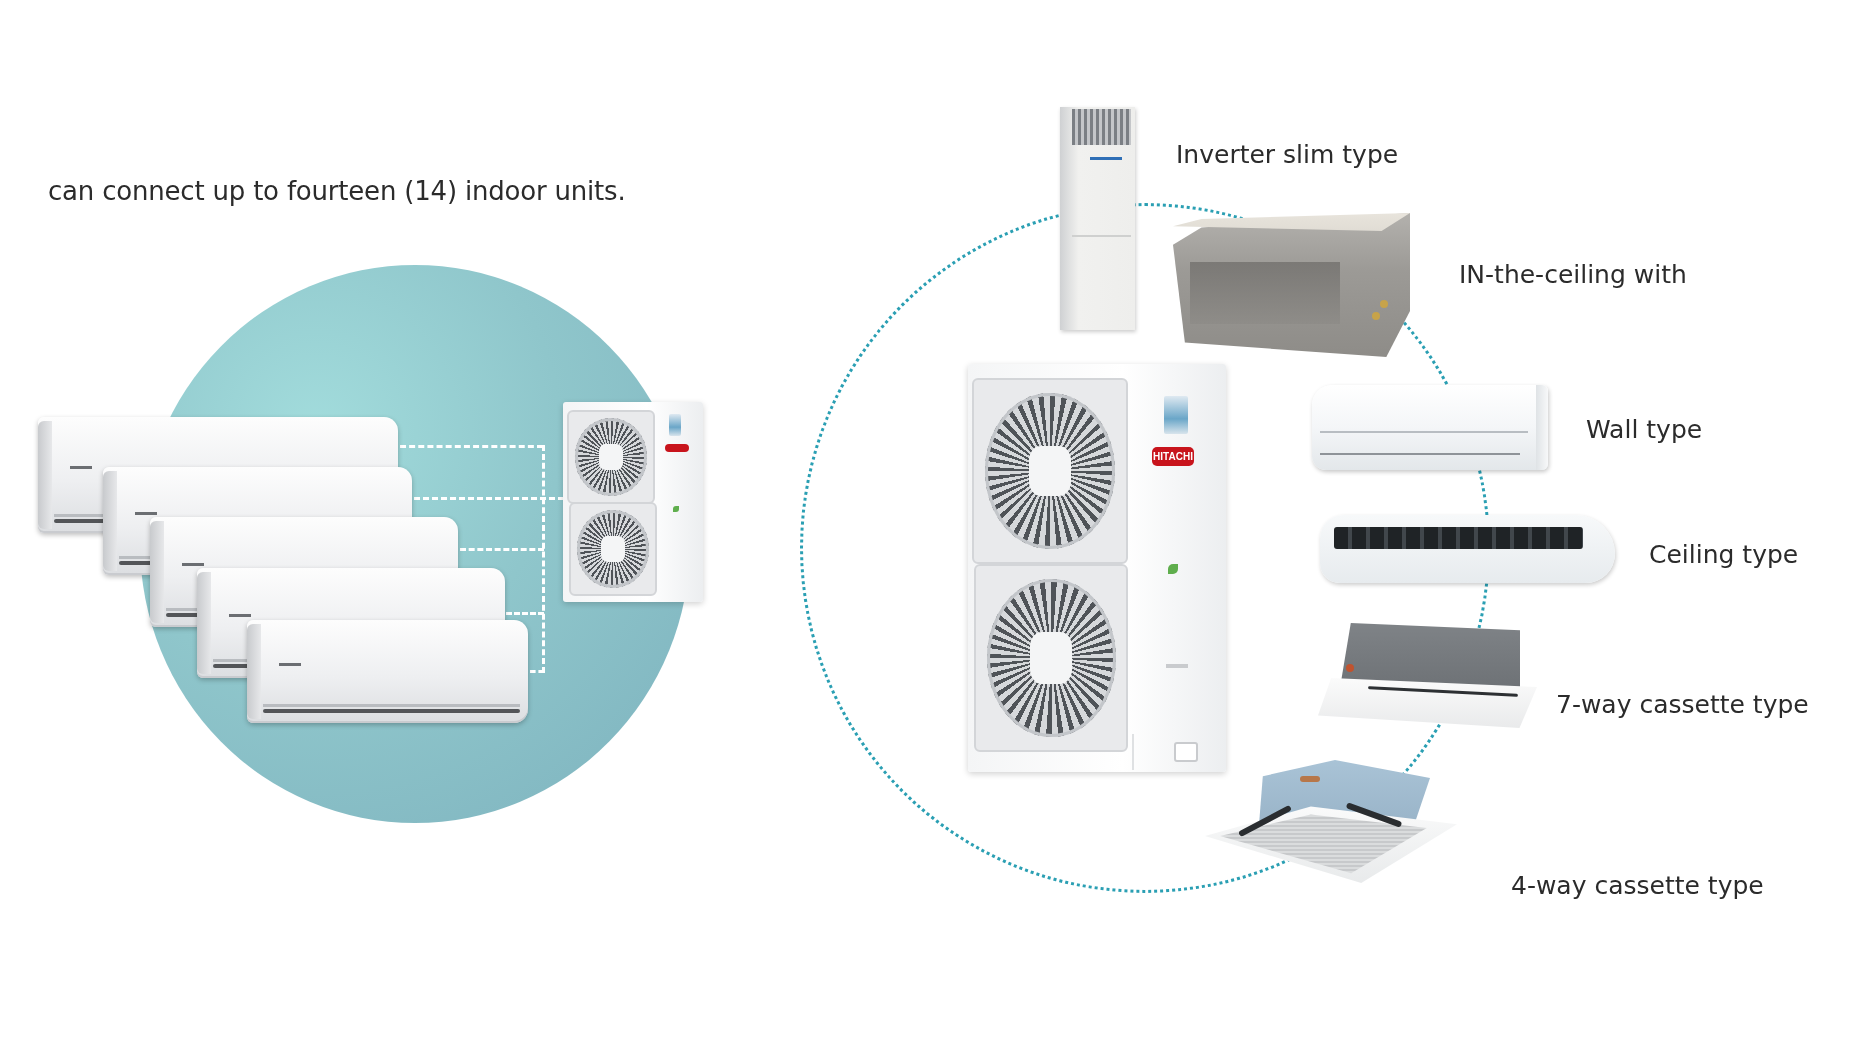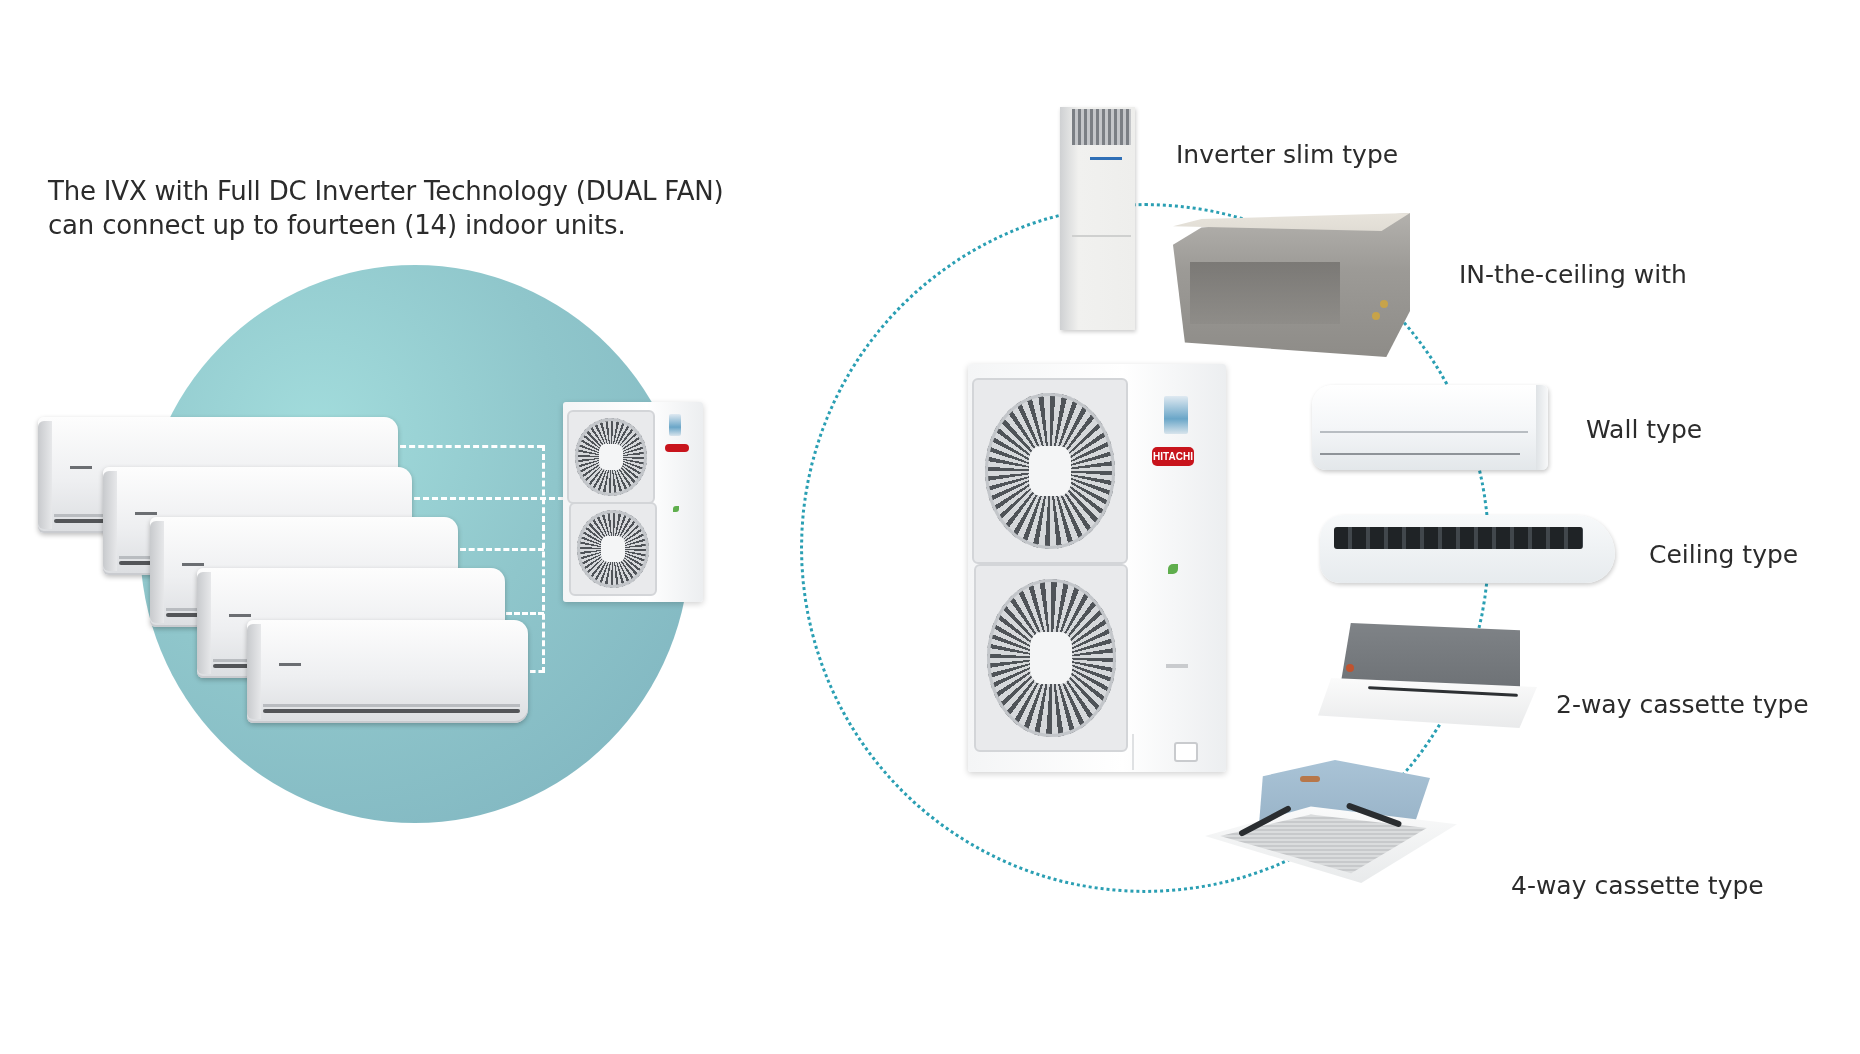--- a/index.html
+++ b/index.html
@@ -72,21 +72,20 @@
   .cass4-panel { background:linear-gradient(180deg,#ffffff,#e8eaeb); clip-path:polygon(0 52%, 42% 22%, 100% 40%, 62% 100%); }
   .cass4-grille { background:repeating-linear-gradient(0deg,#c7c9cb 0 2px,#dadcdd 2px 4px); clip-path:polygon(6% 52%, 42% 30%, 88% 44%, 58% 90%); }
   .cass4-slot { background:#2a2d30; border-radius:3px; }
 
   .type-label { font-size:25px; line-height:30px; color:#2b2b2b; white-space:nowrap; }
 </style>
 </head>
 <body>
 
 <div class="abs headline">
-  <span>The IVX with Full DC Inverter Technology (DUAL FAN)</span>
   <span>can connect up to fourteen (14) indoor units.</span>
 </div>
 
 <div class="abs teal-circle"></div>
 
 <div class="abs dash-h" style="left:400px; top:445px; width:143px;"></div>
 <div class="abs dash-h" style="left:414px; top:497px; width:150px;"></div>
 <div class="abs dash-h" style="left:460px; top:548px; width:84px;"></div>
 <div class="abs dash-h" style="left:506px; top:612px; width:38px;"></div>
 <div class="abs dash-h" style="left:530px; top:670px; width:14px;"></div>
@@ -179,21 +178,21 @@
 
 <div class="abs ceiling" style="left:1320px; top:515px; width:295px; height:68px;">
   <div class="louver"></div>
 </div>
 <div class="abs type-label" style="left:1649px; top:540px;">Ceiling type</div>
 
 <div class="abs cass2-box" style="left:1340px; top:623px; width:180px; height:72px;"></div>
 <div class="abs cass2-panel" style="left:1318px; top:678px; width:219px; height:50px;"></div>
 <div class="abs cass2-slot" style="left:1368px; top:690px; width:150px; height:3px; transform:rotate(3deg);"></div>
 <div class="abs" style="left:1346px; top:664px; width:8px; height:8px; border-radius:50%; background:#c0532f;"></div>
-<div class="abs type-label" style="left:1556px; top:690px;">2-way cassette type</div>
+<div class="abs type-label" style="left:1556px; top:690px;">7-way cassette type</div>
 
 <div class="abs cass4-box" style="left:1240px; top:760px; width:190px; height:90px;"></div>
 <div class="abs cass4-panel" style="left:1205px; top:785px; width:252px; height:98px;"></div>
 <div class="abs cass4-grille" style="left:1205px; top:785px; width:252px; height:98px;"></div>
 <div class="abs cass4-slot" style="left:1236px; top:818px; width:58px; height:6px; transform:rotate(-28deg);"></div>
 <div class="abs cass4-slot" style="left:1345px; top:812px; width:58px; height:6px; transform:rotate(20deg);"></div>
 <div class="abs" style="left:1300px; top:776px; width:20px; height:6px; border-radius:3px; background:#b7774a;"></div>
 <div class="abs type-label" style="left:1511px; top:871px;">4-way cassette type</div>
 
 </body></html>

